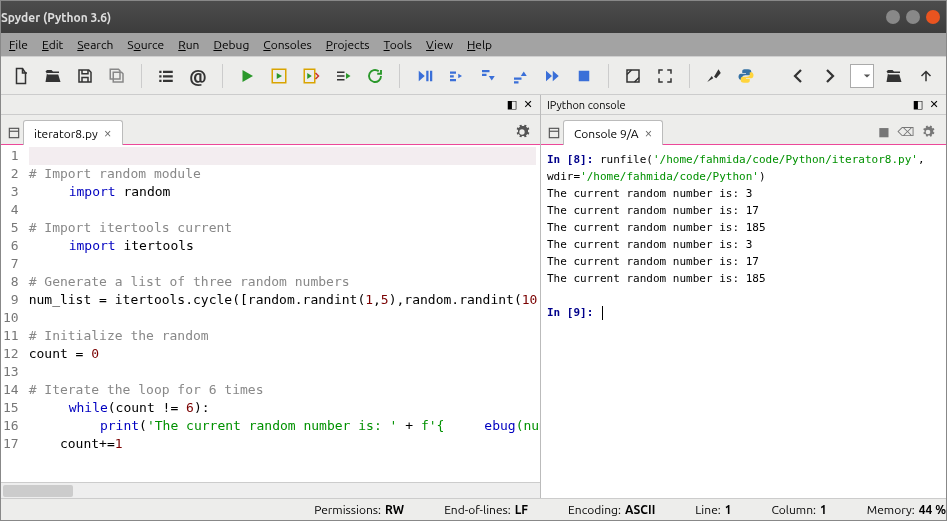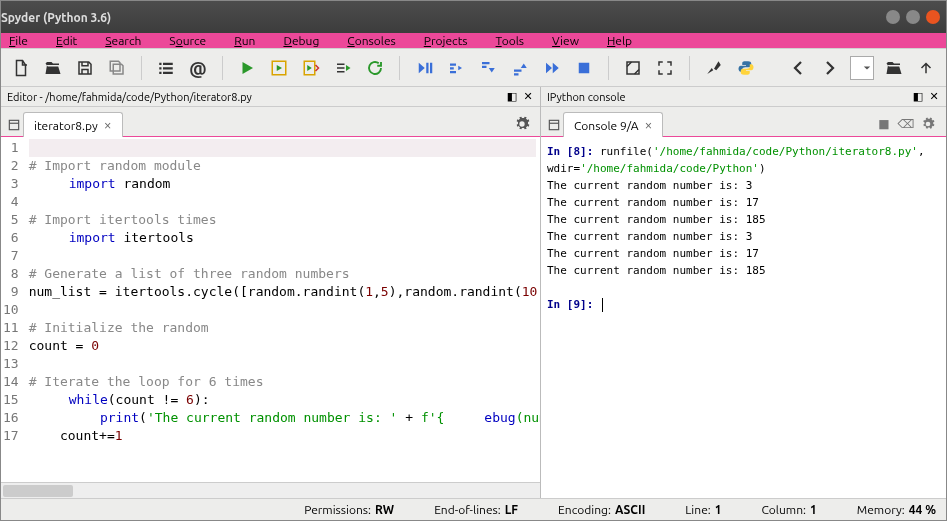--- a/index.html
+++ b/index.html
@@ -29,26 +29,26 @@
   right: 6px;
   display: flex;
   gap: 6px;
 }
 .win-btn { width: 14px; height: 14px; border-radius: 50%; }
 .win-min { background: #888; }
 .win-max { background: #888; }
 .win-close { background: #e95420; }
 
 .menubar {
-  height: 16px;
-  background: #ec4899;
+  height: 24px;
+  background: #a3a3a3;
   display: flex;
   align-items: center;
   padding: 0 8px;
-  gap: 28px;
+  gap: 14px;
   border-bottom: 1px solid #d0d0d0;
 }
 .menu-item { cursor: pointer; }
 .menu-item u { text-decoration: underline; }
 
 .toolbar {
   height: 38px;
   background: #ededeb;
   display: flex;
   align-items: center;
@@ -163,21 +163,21 @@
 .pn { color: #00008b; font-weight: bold; }
 .pathg { color: #009100; }
 .cursor-line { display:inline-block; border-left: 1px solid #000; height: 14px; vertical-align: middle; margin-left:2px;}
 
 .statusbar {
   height: 22px;
   background: #ededeb;
   border-top: 1px solid #ccc;
   display: flex;
   align-items: center;
-  padding: 0 10px;
+  padding: 0 0;
   gap: 40px;
   font-size: 12px;
   justify-content: flex-end;
 }
 .statusbar .sfield { display: flex; gap: 4px; }
 .statusbar .sfield .v { font-weight: bold; }
 .console-toolbar { display:flex; gap:6px; margin: 0 6px 4px 0; }
 .console-toolbar .cbtn { width:16px; height:16px; cursor:pointer; display:flex; align-items:center; justify-content:center; color:#777;}
 </style>
 </head>
@@ -362,21 +362,20 @@
       <svg viewBox="0 0 24 24" fill="none" stroke="#333" stroke-width="2">
         <path d="M12 19V6M6 12l6-6 6 6"></path>
       </svg>
     </div>
 </div>
 
 <div class="main">
 
   <div class="pane left-pane">
     <div class="pane-header">
-      <span>Editor - /home/fahmida/code/Python/iterator8.py</span>
       <span class="spacer"></span>
       <span class="sm-icon">◧</span>
       <span class="sm-icon">✕</span>
     </div>
     <div class="tabbar">
       <span style="width:18px; display:flex; align-items:center; justify-content:center; margin-bottom:4px; cursor:pointer;">
         <svg width="14" height="14" viewBox="0 0 24 24" fill="none" stroke="#555" stroke-width="2">
             <rect x="4" y="4" width="16" height="16"></rect>
             <path d="M4 9h16"></path>
           </svg>
@@ -391,21 +390,21 @@
             <path d="M12 8a4 4 0 1 0 0 8 4 4 0 0 0 0-8zm9 4l2 1-1 3-2-1a8 8 0 0 1-2 2l1 2-3 1-1-2h-3l-1 2-3-1 1-2a8 8 0 0 1-2-2l-2 1-1-3 2-1v-3l-2-1 1-3 2 1a8 8 0 0 1 2-2l-1-2 3-1 1 2h3l1-2 3 1-1 2a8 8 0 0 1 2 2l2-1 1 3-2 1z"></path>
           </svg>
       </span>
     </div>
     <div class="editor">
       <div class="gutter" id="gutter">1<br>2<br>3<br>4<br>5<br>6<br>7<br>8<br>9<br>10<br>11<br>12<br>13<br>14<br>15<br>16<br>17<br></div>
       <div class="code" id="code"><span class="line1">&nbsp;</span>
 <span class=""><span class="cm"># Import random module</span></span>
 <span class=""><span class="kw">import</span> random</span>
 <span class="">&nbsp;</span>
-<span class=""><span class="cm"># Import itertools times</span></span>
+<span class=""><span class="cm"># Import itertools current</span></span>
 <span class=""><span class="kw">import</span> itertools</span>
 <span class="">&nbsp;</span>
 <span class=""><span class="cm"># Generate a list of three random numbers</span></span>
 <span class="">num_list = itertools.cycle([random.randint(<span class="num">1</span>,<span class="num">5</span>),random.randint(<span class="num">10</span></span>
 <span class="">&nbsp;</span>
 <span class=""><span class="cm"># Initialize the random</span></span>
 <span class="">count = <span class="num">0</span></span>
 <span class="">&nbsp;</span>
 <span class=""><span class="cm"># Iterate the loop for 6 times</span></span>
 <span class=""><span class="kw">while</span>(count != <span class="num">6</span>):</span>

